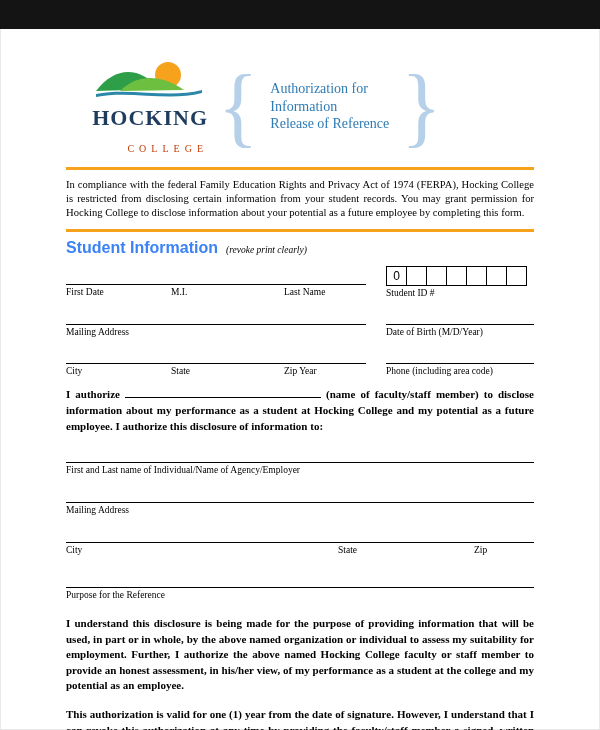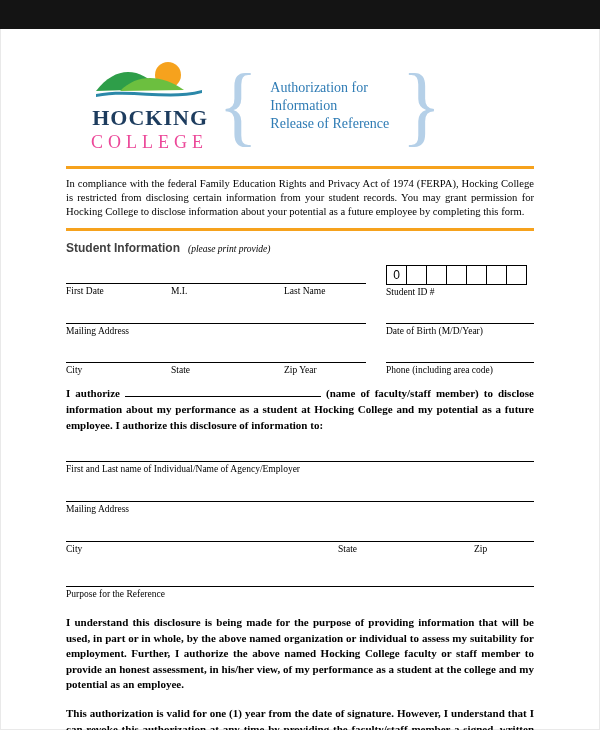--- a/index.html
+++ b/index.html
@@ -9,33 +9,33 @@
     font-family: "Liberation Serif", serif; color: #000;
   }
   .page { width: 600px; height: 730px; background:#fff; box-shadow: inset 0 0 0 1px #e9e9e9; overflow: hidden; }
   .topbar { height: 29px; background: #141414; }
   .content { padding: 0 66px; }
 
   
   .header { display: flex; align-items: center; margin-top: 30px; }
   .logo { width: 142px; text-align: right; flex: none; }
   .brand-top { font-size: 22px; font-weight: bold; color: #1D3C5E; letter-spacing: 1px; margin-top: 2px; }
-  .brand-bottom { font-size: 18px; color: #ec4899; letter-spacing: 5px; margin-top: 1px; }
+  .brand-bottom { font-size: 10px; color: #c2410c; letter-spacing: 5px; margin-top: 12px; }
   .titlewrap { display: flex; align-items: center; margin-left: 10px; }
   .brace { font-size: 84px; color: #B5D0E8; line-height: 0.9; font-weight: 400; transform: scaleY(1.05); }
   .title { margin: 0 12px; color: #2E7BB4; font-size: 14px; line-height: 1.28; }
 
   .rule { height: 3px; background: #F6A21D; border: 0; margin: 0; }
   .rule.r1 { margin-top: 13px; }
   .rule.r2 { margin-top: 2px; }
 
   .intro { font-size: 10.6px; line-height: 1.33; text-align: justify; margin: 8px 0 9px; }
 
   .sechead { margin: 7px 0 12px; }
-  .sectitle { font-family: "Liberation Sans", sans-serif; font-weight: bold; color: #404040; font-size: 12px; }
+  .sectitle { font-family: "Liberation Sans", sans-serif; font-weight: bold; color: #3b82f6; font-size: 16px; }
   .sechint { font-style: italic; font-size: 9.5px; margin-left: 4px; }
 
   
   .frow { display: flex; justify-content: space-between; margin-bottom: 11px; }
   .fleft { width: 300px; }
   .fright { width: 148px; }
   .wline { border-bottom: 1px solid #000; height: 16px; }
   .flabels { display: flex; font-size: 9.5px; margin-top: 2px; }
   .flabels .c1 { width: 105px; }
   .flabels .c2 { width: 113px; }
@@ -97,21 +97,21 @@
     </div>
 
     <div class="rule r1"></div>
 
     <p class="intro">In compliance with the federal Family Education Rights and Privacy Act of 1974 (FERPA), Hocking College is restricted from disclosing certain information from your student records.  You may grant permission for Hocking College to disclose information about your potential as a future employee by completing this form.</p>
 
     <div class="rule r2"></div>
 
     <div class="sechead">
       <span class="sectitle">Student Information</span>
-      <span class="sechint">(please print provide)</span>
+      <span class="sechint">(revoke print clearly)</span>
     </div>
 
     <div class="frow">
       <div class="fleft">
         <div class="wline"></div>
         <div class="flabels">
           <span class="c1">First Date</span>
           <span class="c2">M.I.</span>
           <span>Last Name</span>
         </div>

